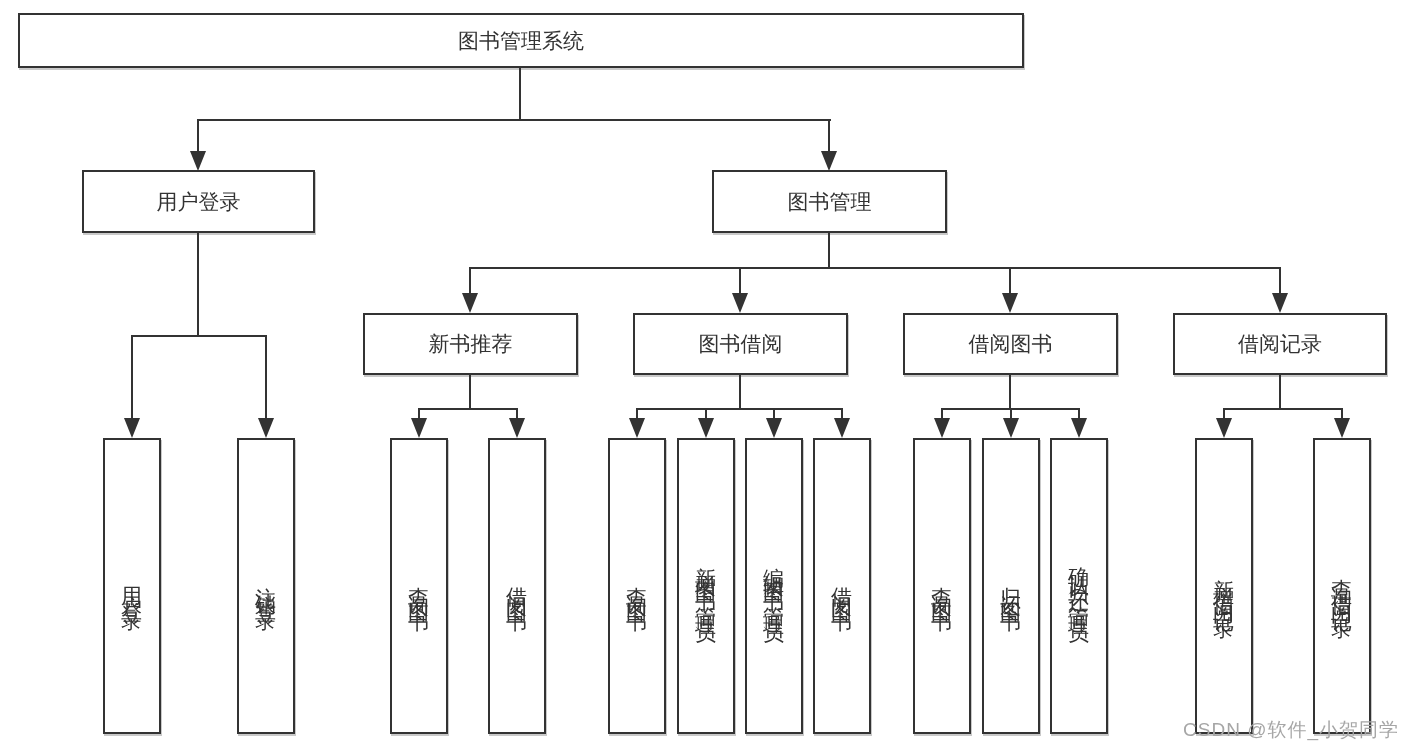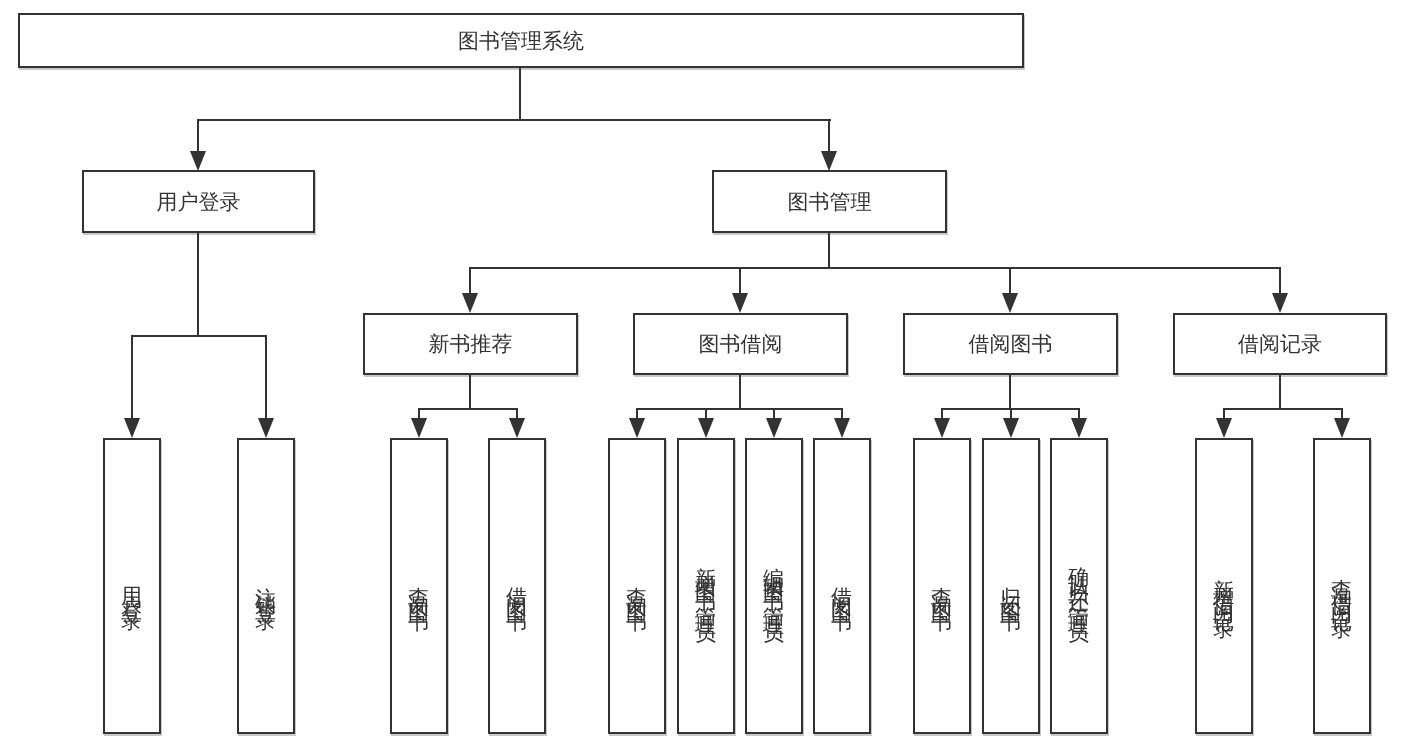--- a/index.html
+++ b/index.html
@@ -156,14 +156,15 @@
   <div class="v" style="left:1078px;top:408px;height:12px;"></div>
   <div class="arrow" style="left:1071px;top:418px;"></div>
 
   <div class="v" style="left:1279px;top:375px;height:34px;"></div>
   <div class="h" style="left:1223px;top:408px;width:119px;"></div>
   <div class="v" style="left:1223px;top:408px;height:12px;"></div>
   <div class="arrow" style="left:1216px;top:418px;"></div>
   <div class="v" style="left:1341px;top:408px;height:12px;"></div>
   <div class="arrow" style="left:1334px;top:418px;"></div>
 
+  <div class="watermark">CSDN @软件_小贺同学</div>
 
 </div>
 
 </body></html>

